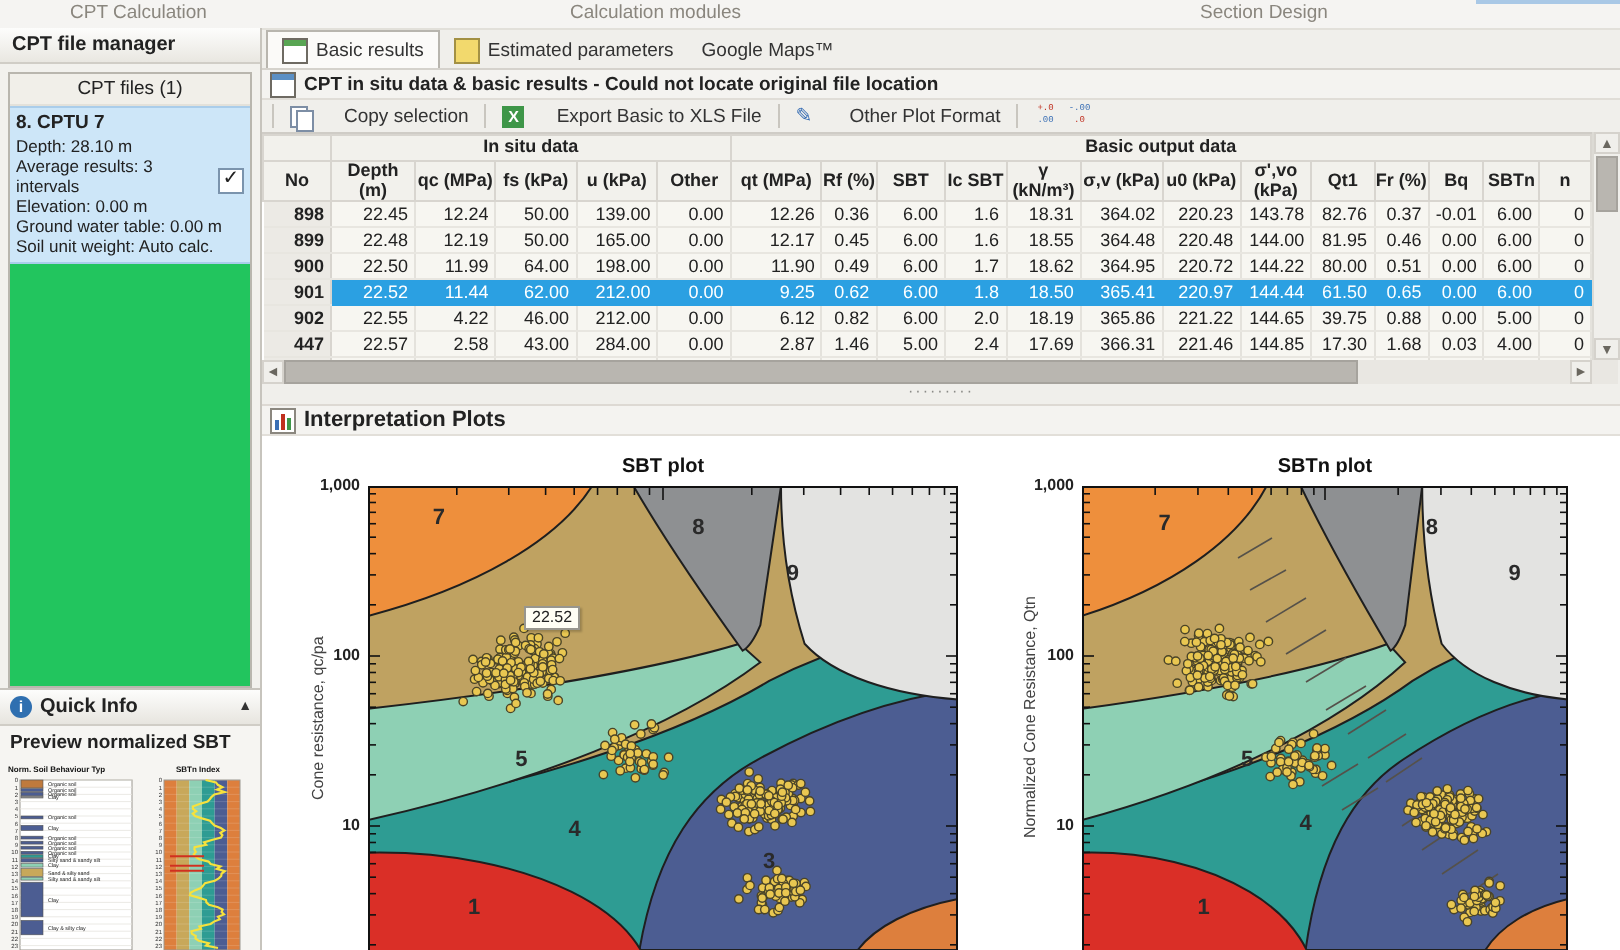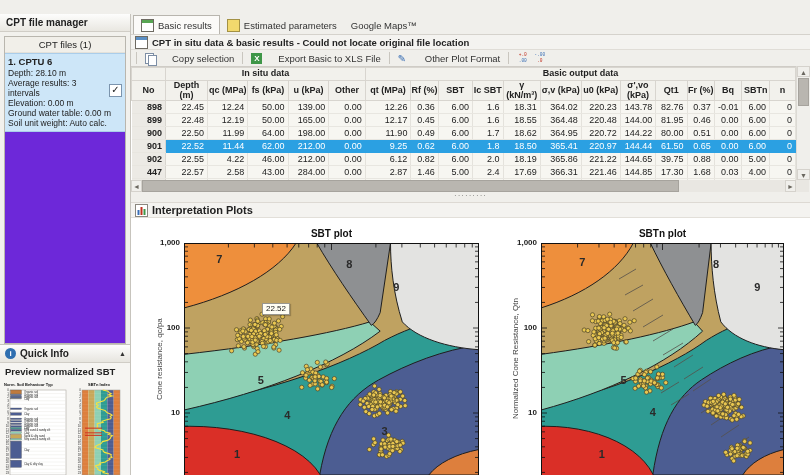--- a/index.html
+++ b/index.html
@@ -5,21 +5,21 @@
   html,body{margin:0;padding:0;background:#d8d6d2;}
   .app{position:relative;width:810px;height:475px;background:#f0efeb;overflow:hidden;
        font-family:"Liberation Sans","DejaVu Sans",sans-serif;font-size:10px;color:#222;}
   
   .ribbon{position:absolute;left:0;top:0;width:810px;height:14px;background:#f5f4f2;border-bottom:1px solid #e2e0da;}
   .ribbon-tab{position:absolute;top:0;height:14px;line-height:14px;color:#8a867e;font-size:9.5px;}
   .ribbon-underline{position:absolute;right:0;top:0;width:72px;height:2px;background:#a9c8e6;}
   
   .left-panel{position:absolute;left:0;top:14px;width:130px;height:461px;background:#f2f1ed;border-right:1px solid #c7c4bd;}
   .lp-header{height:17px;line-height:17px;padding-left:6px;font-weight:bold;background:linear-gradient(#fdfdfc,#e9e7e1);border-bottom:1px solid #d0cdc6;}
-  .files-box{position:absolute;left:4px;top:22px;width:120px;height:306px;background:#6d28d9;border:1px solid #b9b6ae;}
+  .files-box{position:absolute;left:4px;top:22px;width:120px;height:306px;background:#22c55e;border:1px solid #b9b6ae;}
   .files-title{height:15px;line-height:15px;text-align:center;background:#f1efe9;border-bottom:1px solid #e3e1da;font-size:9.5px;}
   .file-card{position:relative;background:#cde6f8;border-top:1px solid #aacdea;border-bottom:1px solid #aacdea;padding:2px 3px 3px 3px;font-size:8.5px;line-height:10px;}
   .file-name{font-weight:bold;font-size:9.5px;line-height:12px;}
   .checkbox{position:absolute;right:3px;top:30px;width:11px;height:11px;background:#fff;border:1px solid #7b94ad;font-size:10px;line-height:10px;text-align:center;color:#222;}
   .quick-info{position:absolute;left:0;top:330px;width:130px;height:131px;background:#f6f5f2;border-top:1px solid #c7c4bd;}
   .qi-header{position:relative;height:17px;line-height:17px;background:linear-gradient(#fdfdfc,#e7e5df);border-bottom:1px solid #d0cdc6;padding-left:20px;font-weight:bold;}
   .info-icon{position:absolute;left:5px;top:3px;width:11px;height:11px;border-radius:50%;background:#2f6fb0;color:#fff;
              font-size:8px;line-height:11px;text-align:center;font-weight:bold;}
   .qi-collapse{position:absolute;right:4px;top:0;font-size:7px;color:#333;}
   .qi-title{font-weight:bold;font-size:9.5px;padding:3px 0 1px 5px;}
@@ -72,27 +72,33 @@
   .icon-copy i:first-child{left:0;top:0;}
   .icon-copy i:last-child{left:3px;top:2px;}
   .icon-xls{width:11px;height:11px;background:#3e9648;color:#fff;font-size:8px;font-weight:bold;text-align:center;line-height:11px;}
   .icon-pen{width:11px;height:11px;color:#3a6fb5;font-size:10px;line-height:11px;}
 </style>
 </head>
 <body>
 
 <div class="app">
 
+  <div class="ribbon">
+    <div class="ribbon-tab" style="left:35px">CPT Calculation</div>
+    <div class="ribbon-tab" style="left:285px">Calculation modules</div>
+    <div class="ribbon-tab" style="left:600px">Section Design</div>
+    <div class="ribbon-underline"></div>
+  </div>
 
   <div class="left-panel">
     <div class="lp-header">CPT file manager</div>
     <div class="files-box">
       <div class="files-title">CPT files (1)</div>
       <div class="file-card">
-        <div class="file-name">1. CPTU 6</div>
+        <div class="file-name">8. CPTU 7</div>
         <div>Depth: 28.10 m</div>
         <div style="padding-right:14px">Average results: 3 intervals</div>
         <div>Elevation: 0.00 m</div>
         <div>Ground water table: 0.00 m</div>
         <div>Soil unit weight: Auto calc.</div>
         <div class="checkbox">✓</div>
       </div>
     </div>
     <div class="quick-info">
       <div class="qi-header">

